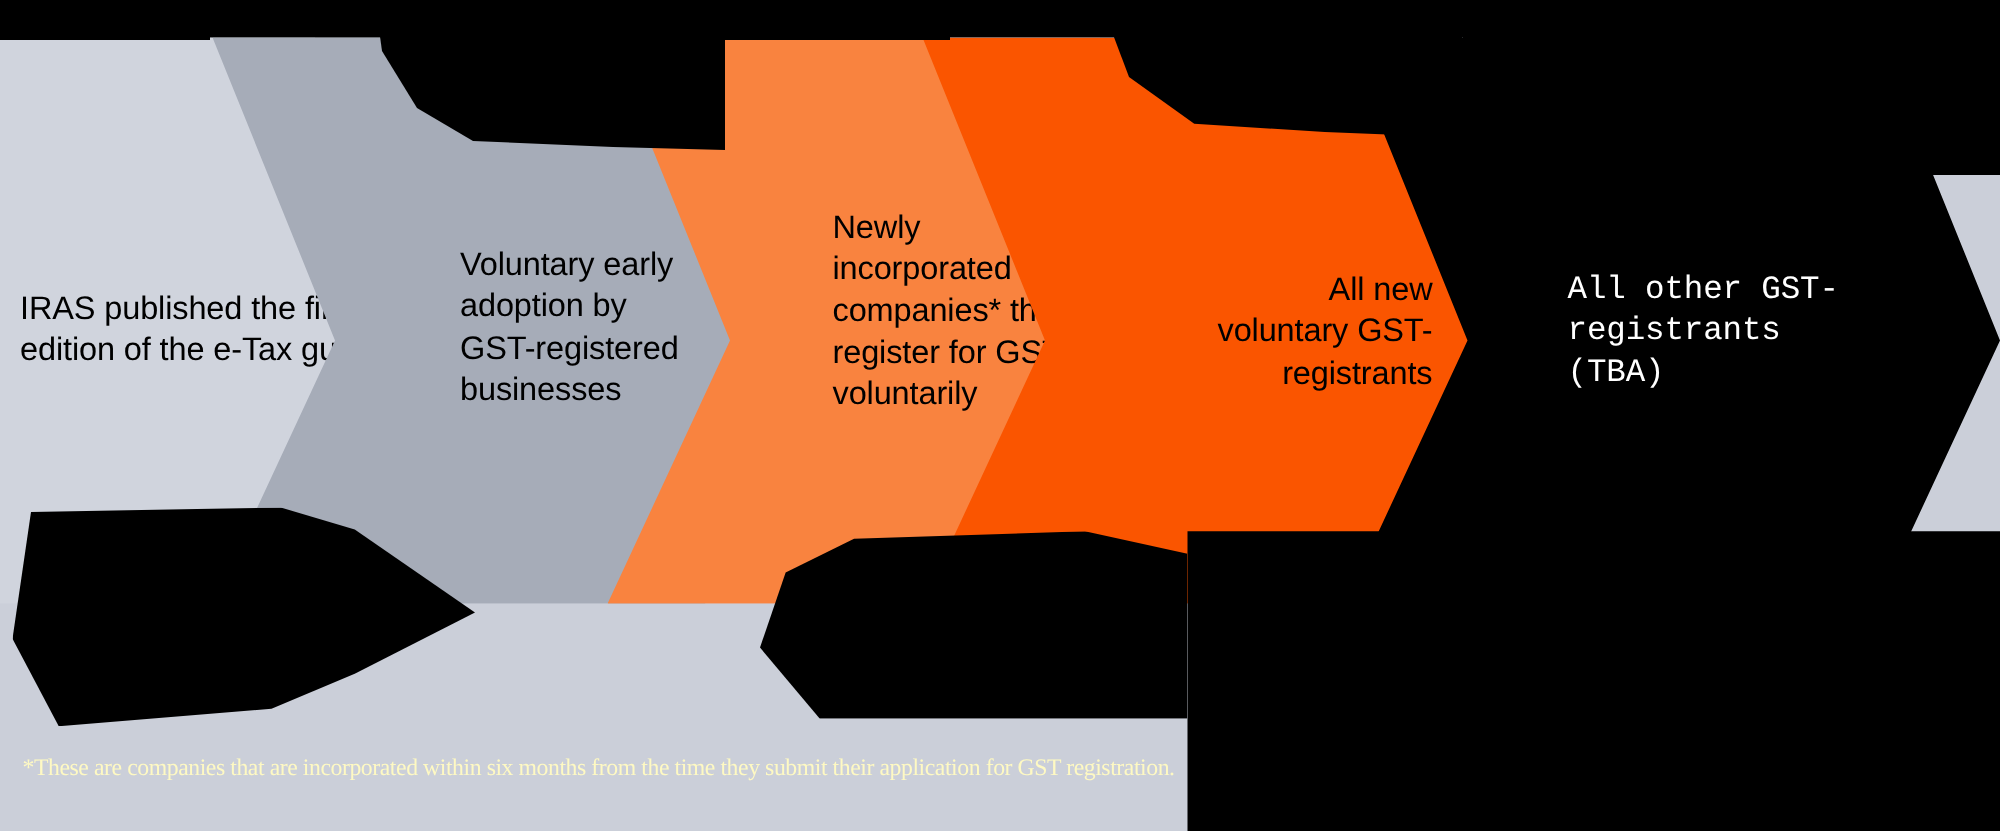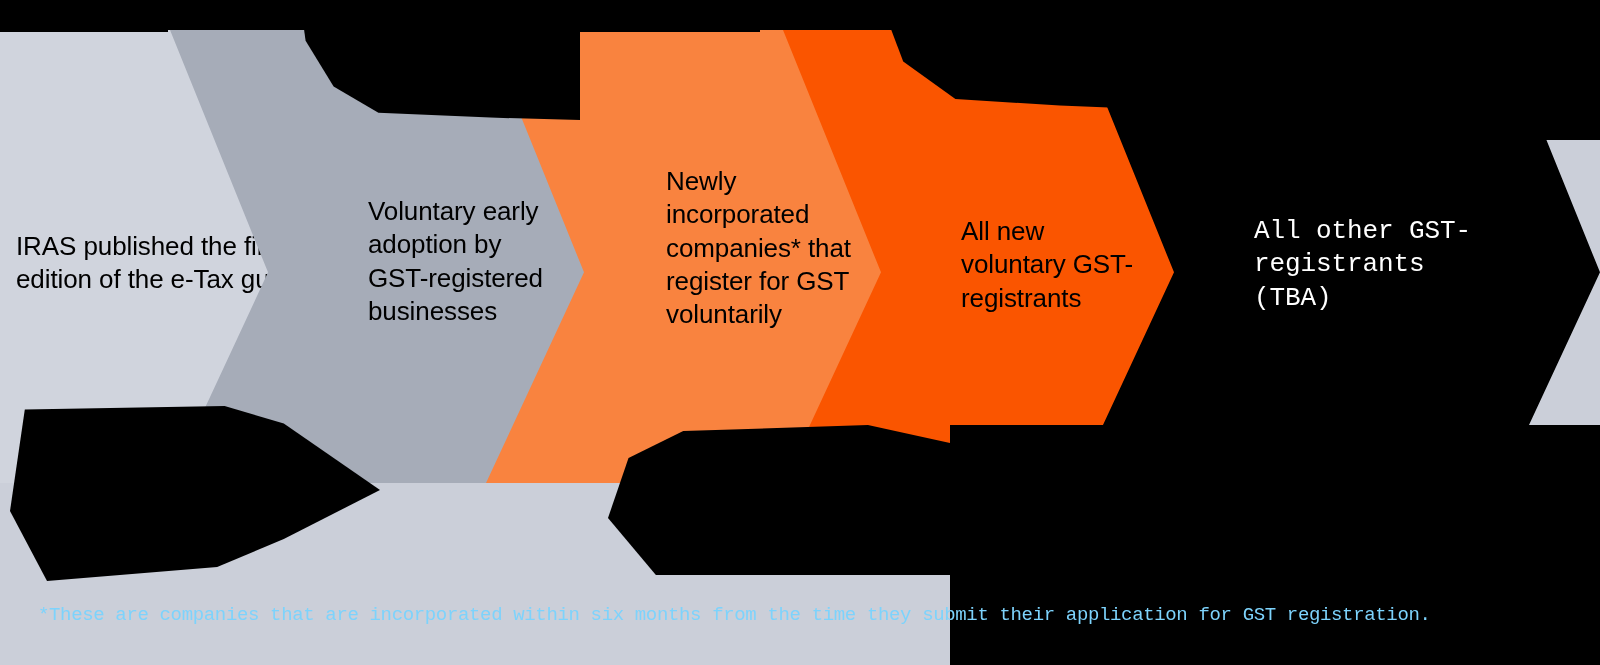--- a/index.html
+++ b/index.html
@@ -59,21 +59,21 @@
 
   
   #chev3 { left: 486px; width: 492px; }
   #chev3 .fill {
     background: #F9833F;
     clip-path: polygon(0 0, 394px 0, 492px 53.5%, 394px 100%, 0 100%, 98px 53.5%);
   }
   #chev3 .txt { left: 180px; top: 135px; width: 230px; }
 
   
-  #chev4 { left: 783px; width: 492px; }
+  #chev4 { left: 738px; width: 492px; text-align: right; }
   #chev4 .fill {
     background: #FA5500;
     clip-path: polygon(0 0, 394px 0, 492px 53.5%, 394px 100%, 0 100%, 98px 53.5%);
   }
   #chev4 .txt { left: 178px; top: 185px; width: 230px; }
 
   
   #chev5 { left: 1076px; width: 524px; }
   #chev5 .fill {
     background: #000000;
@@ -117,25 +117,24 @@
     clip-path: polygon(0 52%, 18% 24%, 42% 10%, 100% 0, 100% 100%, 0 100%);
   }
   #rd-bot-corner { left: 1530px; top: 628px; width: 70px; height: 37px; }
 
   
   #footnote {
     position: absolute;
     left: 18px;
     top: 604px;
     font-size: 19px;
-    color: #7dd3fc;
-    font-family: Liberation Mono, monospace;
+    color: #fef9c3;
+    font-family: Liberation Serif, serif;
     letter-spacing: -0.35px;
     white-space: nowrap;
-    margin-left: 20px;
   }
 </style>
 </head>
 <body>
 
 <div id="stage">
 
   <div class="plate"></div>
 
   <div class="chev" id="chev1">

